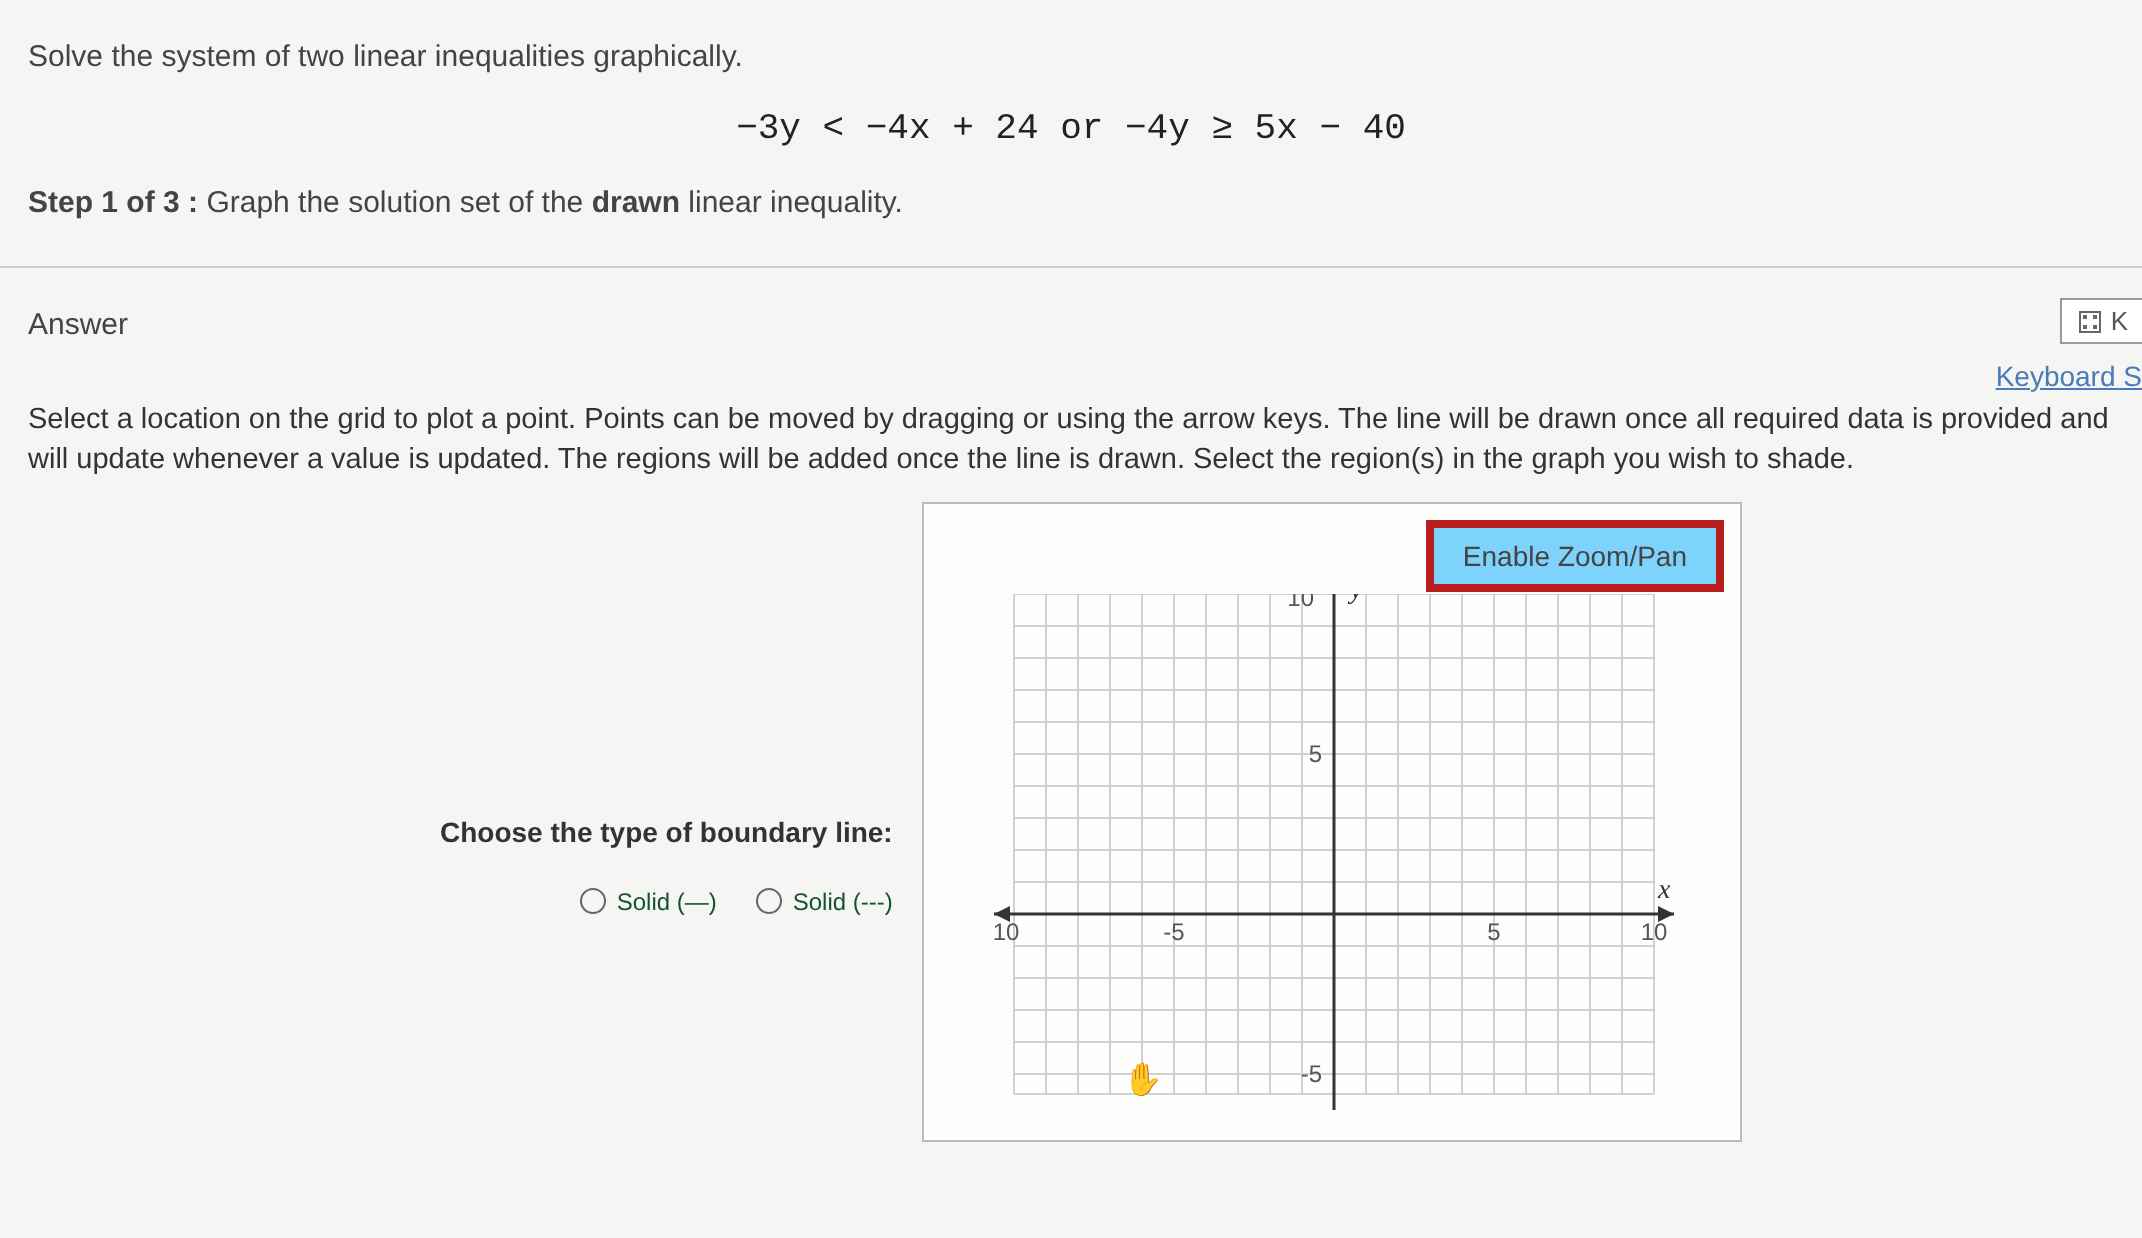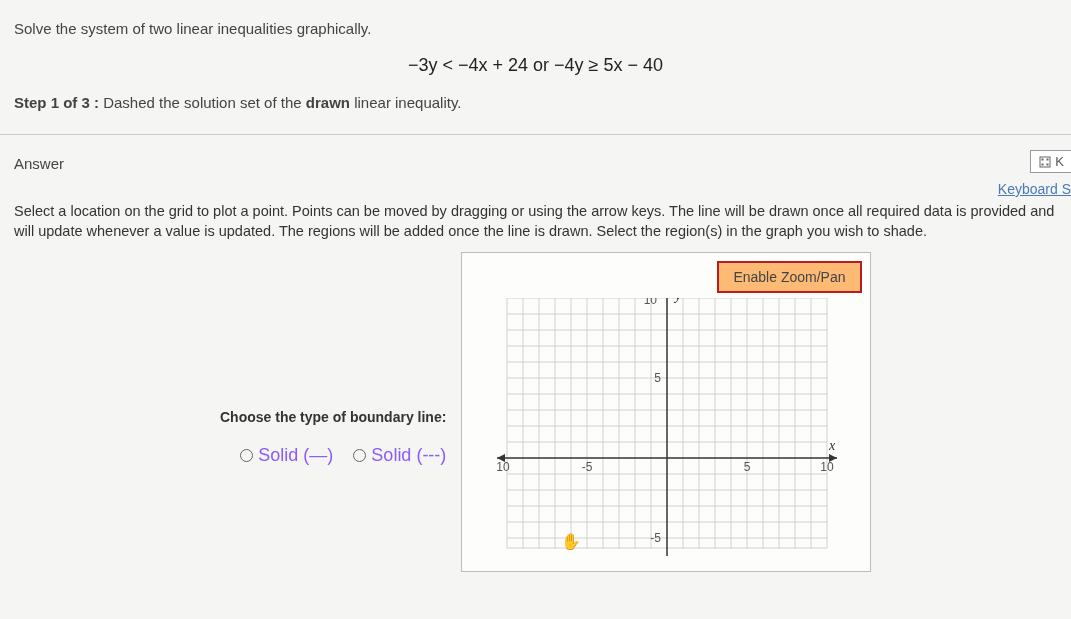--- a/index.html
+++ b/index.html
@@ -15,21 +15,21 @@
     .question-section {
       padding: 8px 14px;
       margin-top: 12px;
     }
     .question-text {
       font-size: 15px;
       color: #444;
     }
     .equation {
       text-align: center;
-      font-family: Liberation Sans, sans-serif;
+      font-family: Liberation Mono, monospace;
       font-size: 18px;
       color: #222;
       padding: 18px 0;
     }
     .step-text {
       font-size: 15px;
       color: #444;
       padding-bottom: 10px;
     }
     .divider {
@@ -91,22 +91,22 @@
     .boundary-label {
       font-weight: bold;
       font-size: 14px;
       color: #333;
       margin-bottom: 20px;
     }
     .radio-group {
       display: flex;
       gap: 20px;
       justify-content: flex-end;
-      font-size: 18px;
-      color: #8b5cf6;
+      font-size: 12px;
+      color: #14532d;
     }
     .radio-option {
       display: flex;
       align-items: center;
       gap: 5px;
       cursor: pointer;
     }
     .radio-circle {
       width: 13px;
       height: 13px;
@@ -119,22 +119,22 @@
       background: #fdfdfb;
       position: relative;
       width: 410px;
       height: 320px;
       margin-left: 260px;
     }
     .enable-zoom {
       position: absolute;
       top: 8px;
       right: 8px;
-      border: 2px solid #b91c1c;
-      background: #fdba74;
+      border: 4px solid #b91c1c;
+      background: #7dd3fc;
       padding: 6px 14px;
       font-size: 14px;
       color: #444;
       cursor: pointer;
     }
     .graph-svg {
       position: absolute;
       top: 45px;
       left: 35px;
     }
@@ -162,21 +162,21 @@
     }
   </style>
 </head>
 <body>
 
 <div class="question-section">
   <div class="question-text">Solve the system of two linear inequalities graphically.</div>
   <div class="equation">−3y &lt; −4x + 24 or −4y ≥ 5x − 40</div>
   <div class="step-text">
     <b>Step 1 of 3 :</b>
-    <span>Dashed the solution set of the </span><b>drawn</b><span> linear inequality.</span>
+    <span>Graph the solution set of the </span><b>drawn</b><span> linear inequality.</span>
   </div>
 </div>
 
 <div class="divider"></div>
 
 <div class="answer-section">
   <div class="answer-heading">Answer</div>
   <div class="keyboard-area">
     <button class="k-button">
       <svg class="calc-icon" viewBox="0 0 12 12">

